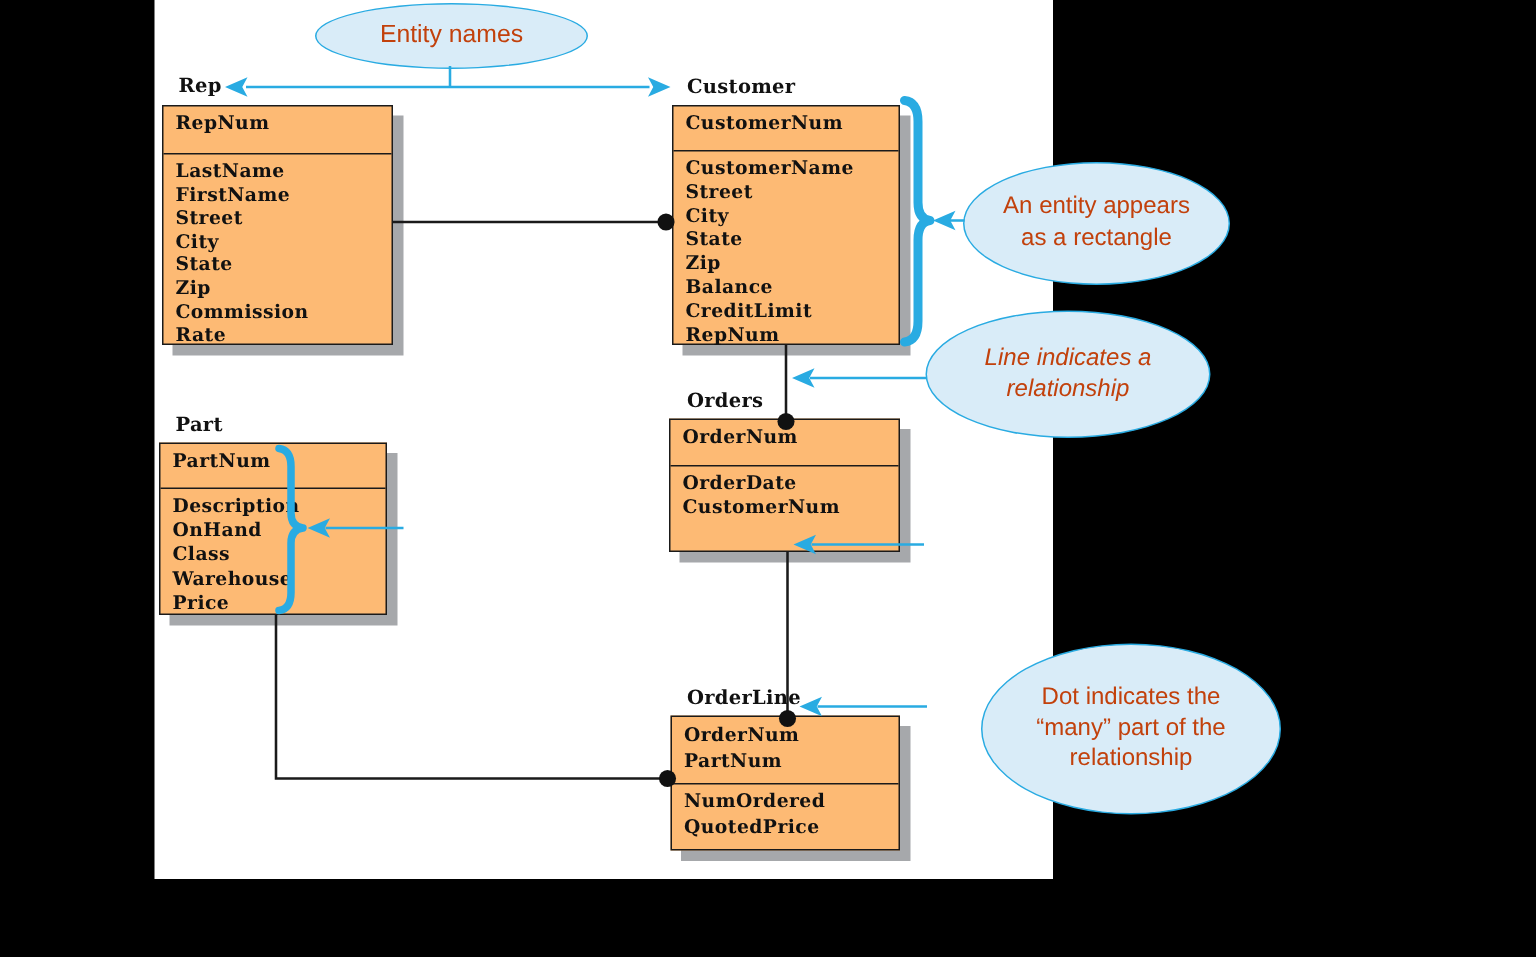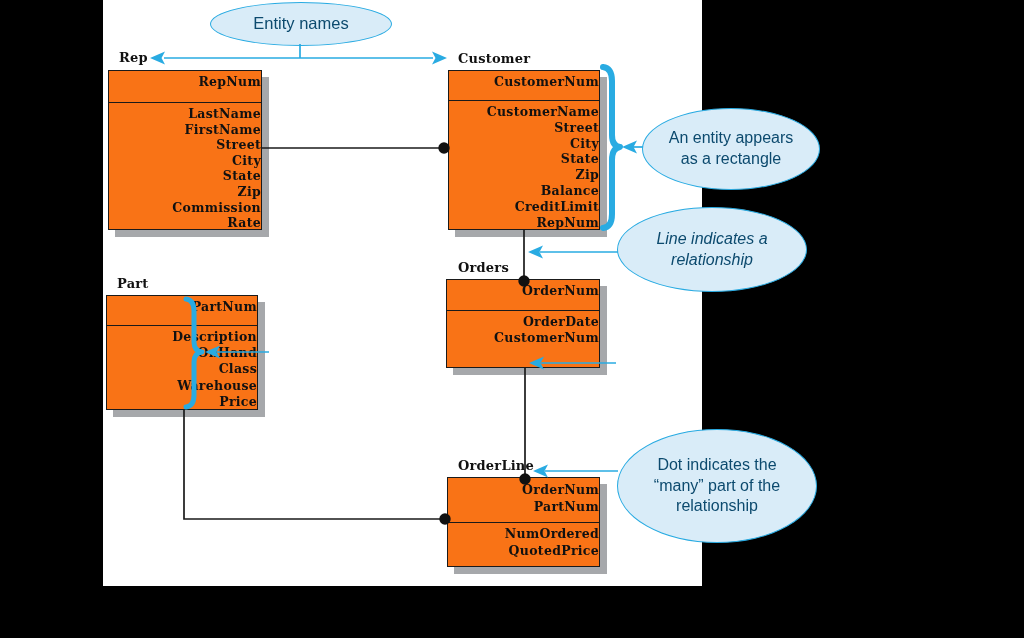--- a/index.html
+++ b/index.html
@@ -1,24 +1,24 @@
 <!DOCTYPE html>
 <html><head>
 <meta charset="utf-8">
 <style>
   html,body{margin:0;padding:0;background:#000;width:1024px;height:638px;overflow:hidden;}
   #stage{position:relative;width:1024px;height:638px;background:#000;font-family:"Liberation Sans",sans-serif;}
   #canvas{position:absolute;left:103px;top:0;width:599px;height:586px;background:#ffffff;}
   .entity-title{position:absolute;font:bold 13px "DejaVu Serif",serif;color:#111;letter-spacing:.2px;white-space:nowrap;z-index:2;}
-  .entity-box{position:absolute;background:#f97316;border:1.8px solid #1a1a1a;box-shadow:7px 7px 0 #a6a8ab;box-sizing:border-box;text-align:right;}
+  .entity-box{position:absolute;background:#fdba74;border:1.8px solid #1a1a1a;box-shadow:7px 7px 0 #a6a8ab;box-sizing:border-box;}
   .key-rows{border-bottom:1.8px solid #1a1a1a;box-sizing:border-box;overflow:hidden;}
   .box-rows{white-space:pre-line;font:bold 12.5px "DejaVu Serif",serif;color:#111;padding:3px 0 0 8px;letter-spacing:.3px;}
   .callout{position:absolute;background:#d9ecf8;border:1.6px solid #29abe2;border-radius:50%;
            display:flex;align-items:center;justify-content:center;text-align:center;
-           white-space:pre-line;font:16px "Liberation Sans",sans-serif;color:#0c4a6e;line-height:1.3;z-index:3;}
+           white-space:pre-line;font:16px "Liberation Sans",sans-serif;color:#c2410c;line-height:1.3;z-index:3;}
   #connector-layer{position:absolute;left:0;top:0;z-index:4;pointer-events:none;}
   .blk{stroke:#1a1a1a;stroke-width:1.7;fill:none;}
   .blu{stroke:#29abe2;stroke-width:1.7;fill:none;}
   .bluhead{fill:#29abe2;stroke:none;}
   .dot{fill:#111;stroke:none;}
   .brace{stroke:#29abe2;fill:none;stroke-linecap:round;stroke-linejoin:round;}
 </style>
 </head>
 <body>
 
@@ -75,21 +75,21 @@
       <div class="box-rows" style="line-height:16.5px;">NumOrdered
 QuotedPrice</div>
     </div>
   </div>
 
   <div class="callout" style="left:210px;top:2px;width:180px;height:42px;font-size:16.5px;">Entity names</div>
   <div class="callout" style="left:642px;top:108px;width:176px;height:80px;">An entity appears
 as a rectangle</div>
   <div class="callout" style="left:617px;top:207px;width:188px;height:83px;font-style:italic;">Line indicates a
 relationship</div>
-  <div class="callout" style="left:617px;top:429px;width:198px;height:112px;">Dot indicates the
+  <div class="callout" style="left:654px;top:429px;width:198px;height:112px;">Dot indicates the
 “many” part of the
 relationship</div>
 
   <svg id="connector-layer" width="1024" height="638" viewBox="0 0 1024 638">
 
     <path class="blk" d="M262,148 H444"></path>
     <path class="blk" d="M524,230 V280"></path>
     <path class="blk" d="M525,368 V478"></path>
     <path class="blk" d="M184,410 V519 H444"></path>
 

